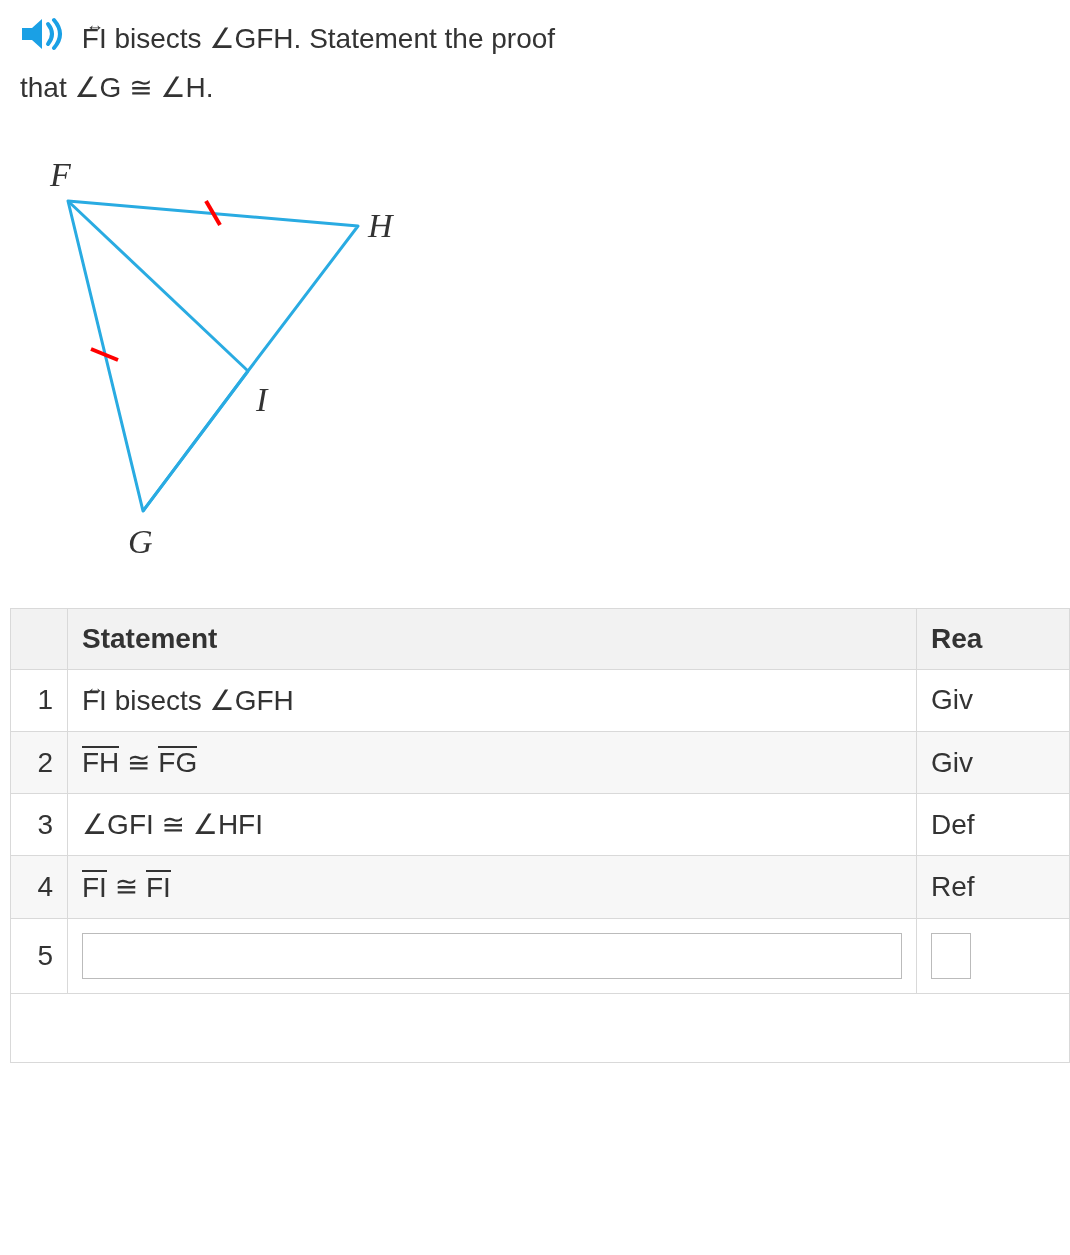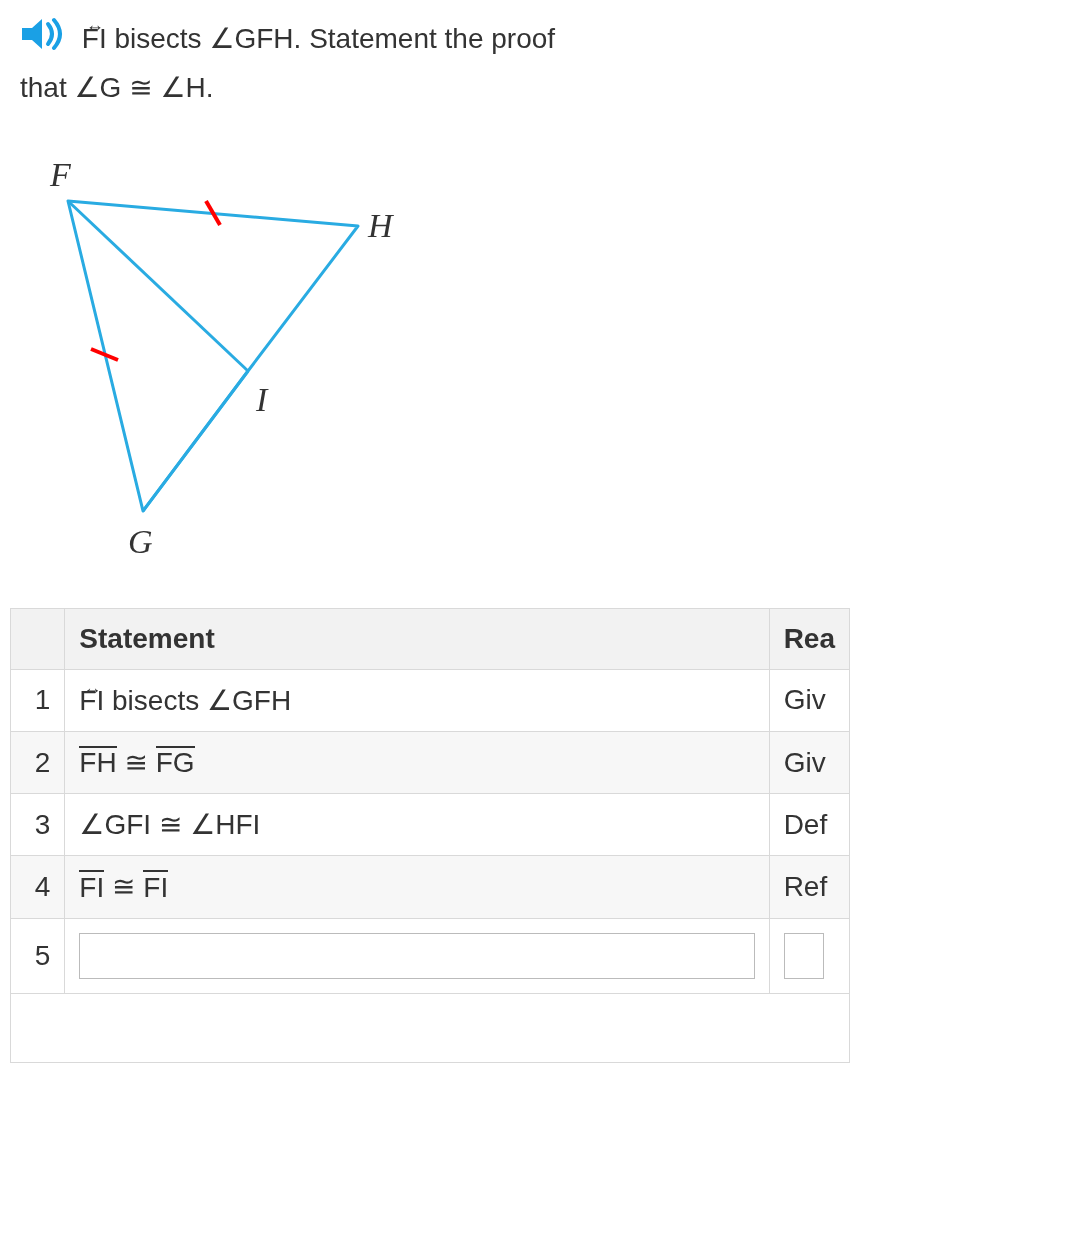--- a/index.html
+++ b/index.html
@@ -4,21 +4,21 @@
 <style>
   html,body{margin:0;padding:0;font-family:Verdana,Arial,sans-serif;color:#333;font-size:28px;background:#fff}
   .page{width:1070px;height:1255px;overflow:hidden;box-sizing:border-box;padding:16px 20px 0 20px;position:relative}
   .prompt{line-height:1.6;margin-bottom:30px}
   .speaker{display:inline-block;vertical-align:middle;margin-right:8px}
   .ital{}
   .over{display:inline-block;position:relative;padding-top:.05em}
   .over .bar{position:absolute;left:0;right:0;top:0;height:2px;background:#333}
   .over .arrows{position:absolute;left:0;right:0;top:-.3em;font-size:.65em;letter-spacing:-1px;text-align:center}
   .diagram{margin:0 0 40px 8px}
-  table.proof{border-collapse:collapse;width:840px;margin-left:-10px}
+  table.proof{border-collapse:collapse;width:1060px;margin-left:-10px}
   table.proof th,table.proof td{border:1px solid #d9d9d9;padding:14px 14px;text-align:left;vertical-align:middle;background:#fff}
   table.proof th{background:#f2f2f2;font-weight:bold}
   table.proof tr.alt td{background:#f7f7f7}
   table.proof td.num{width:28px;text-align:right;color:#333}
   table.proof td.stmt{width:820px}
   table.proof td.reas{white-space:nowrap}
   input.fill{width:100%;box-sizing:border-box;font-size:24px;padding:8px 10px;border:1px solid #bbb;background:#fff}
   .footer-row td{height:40px}
 </style>
 </head>

